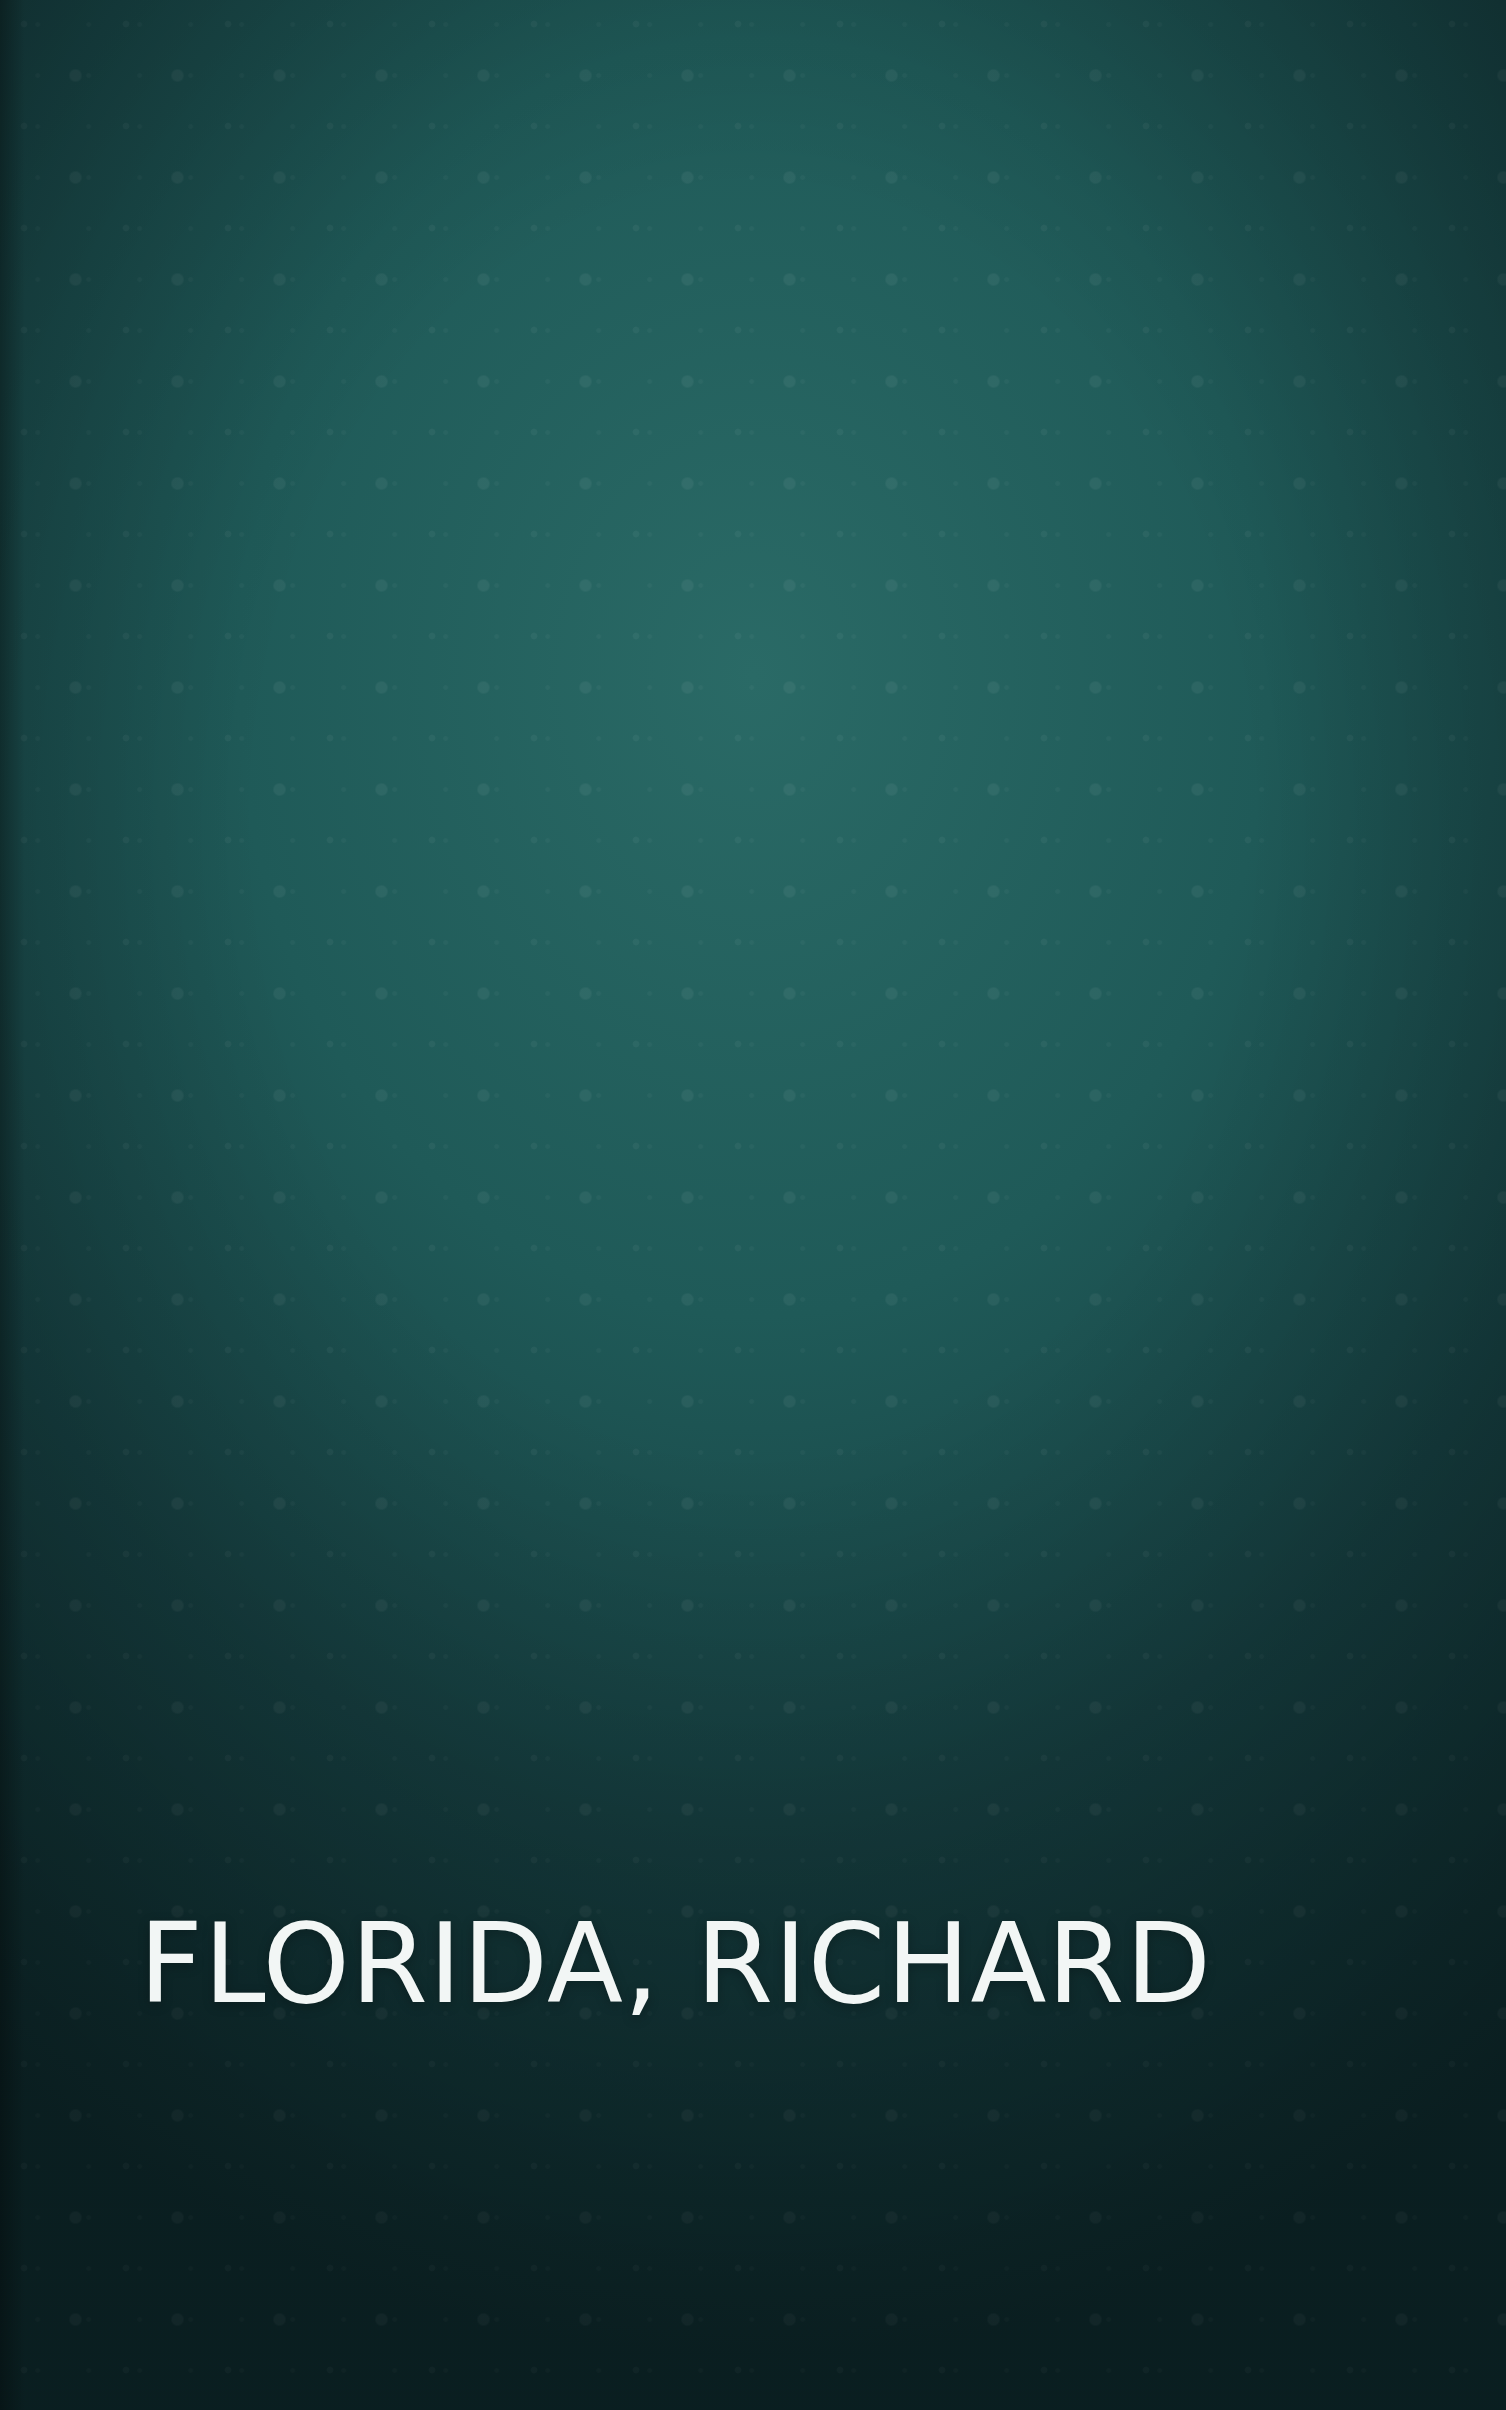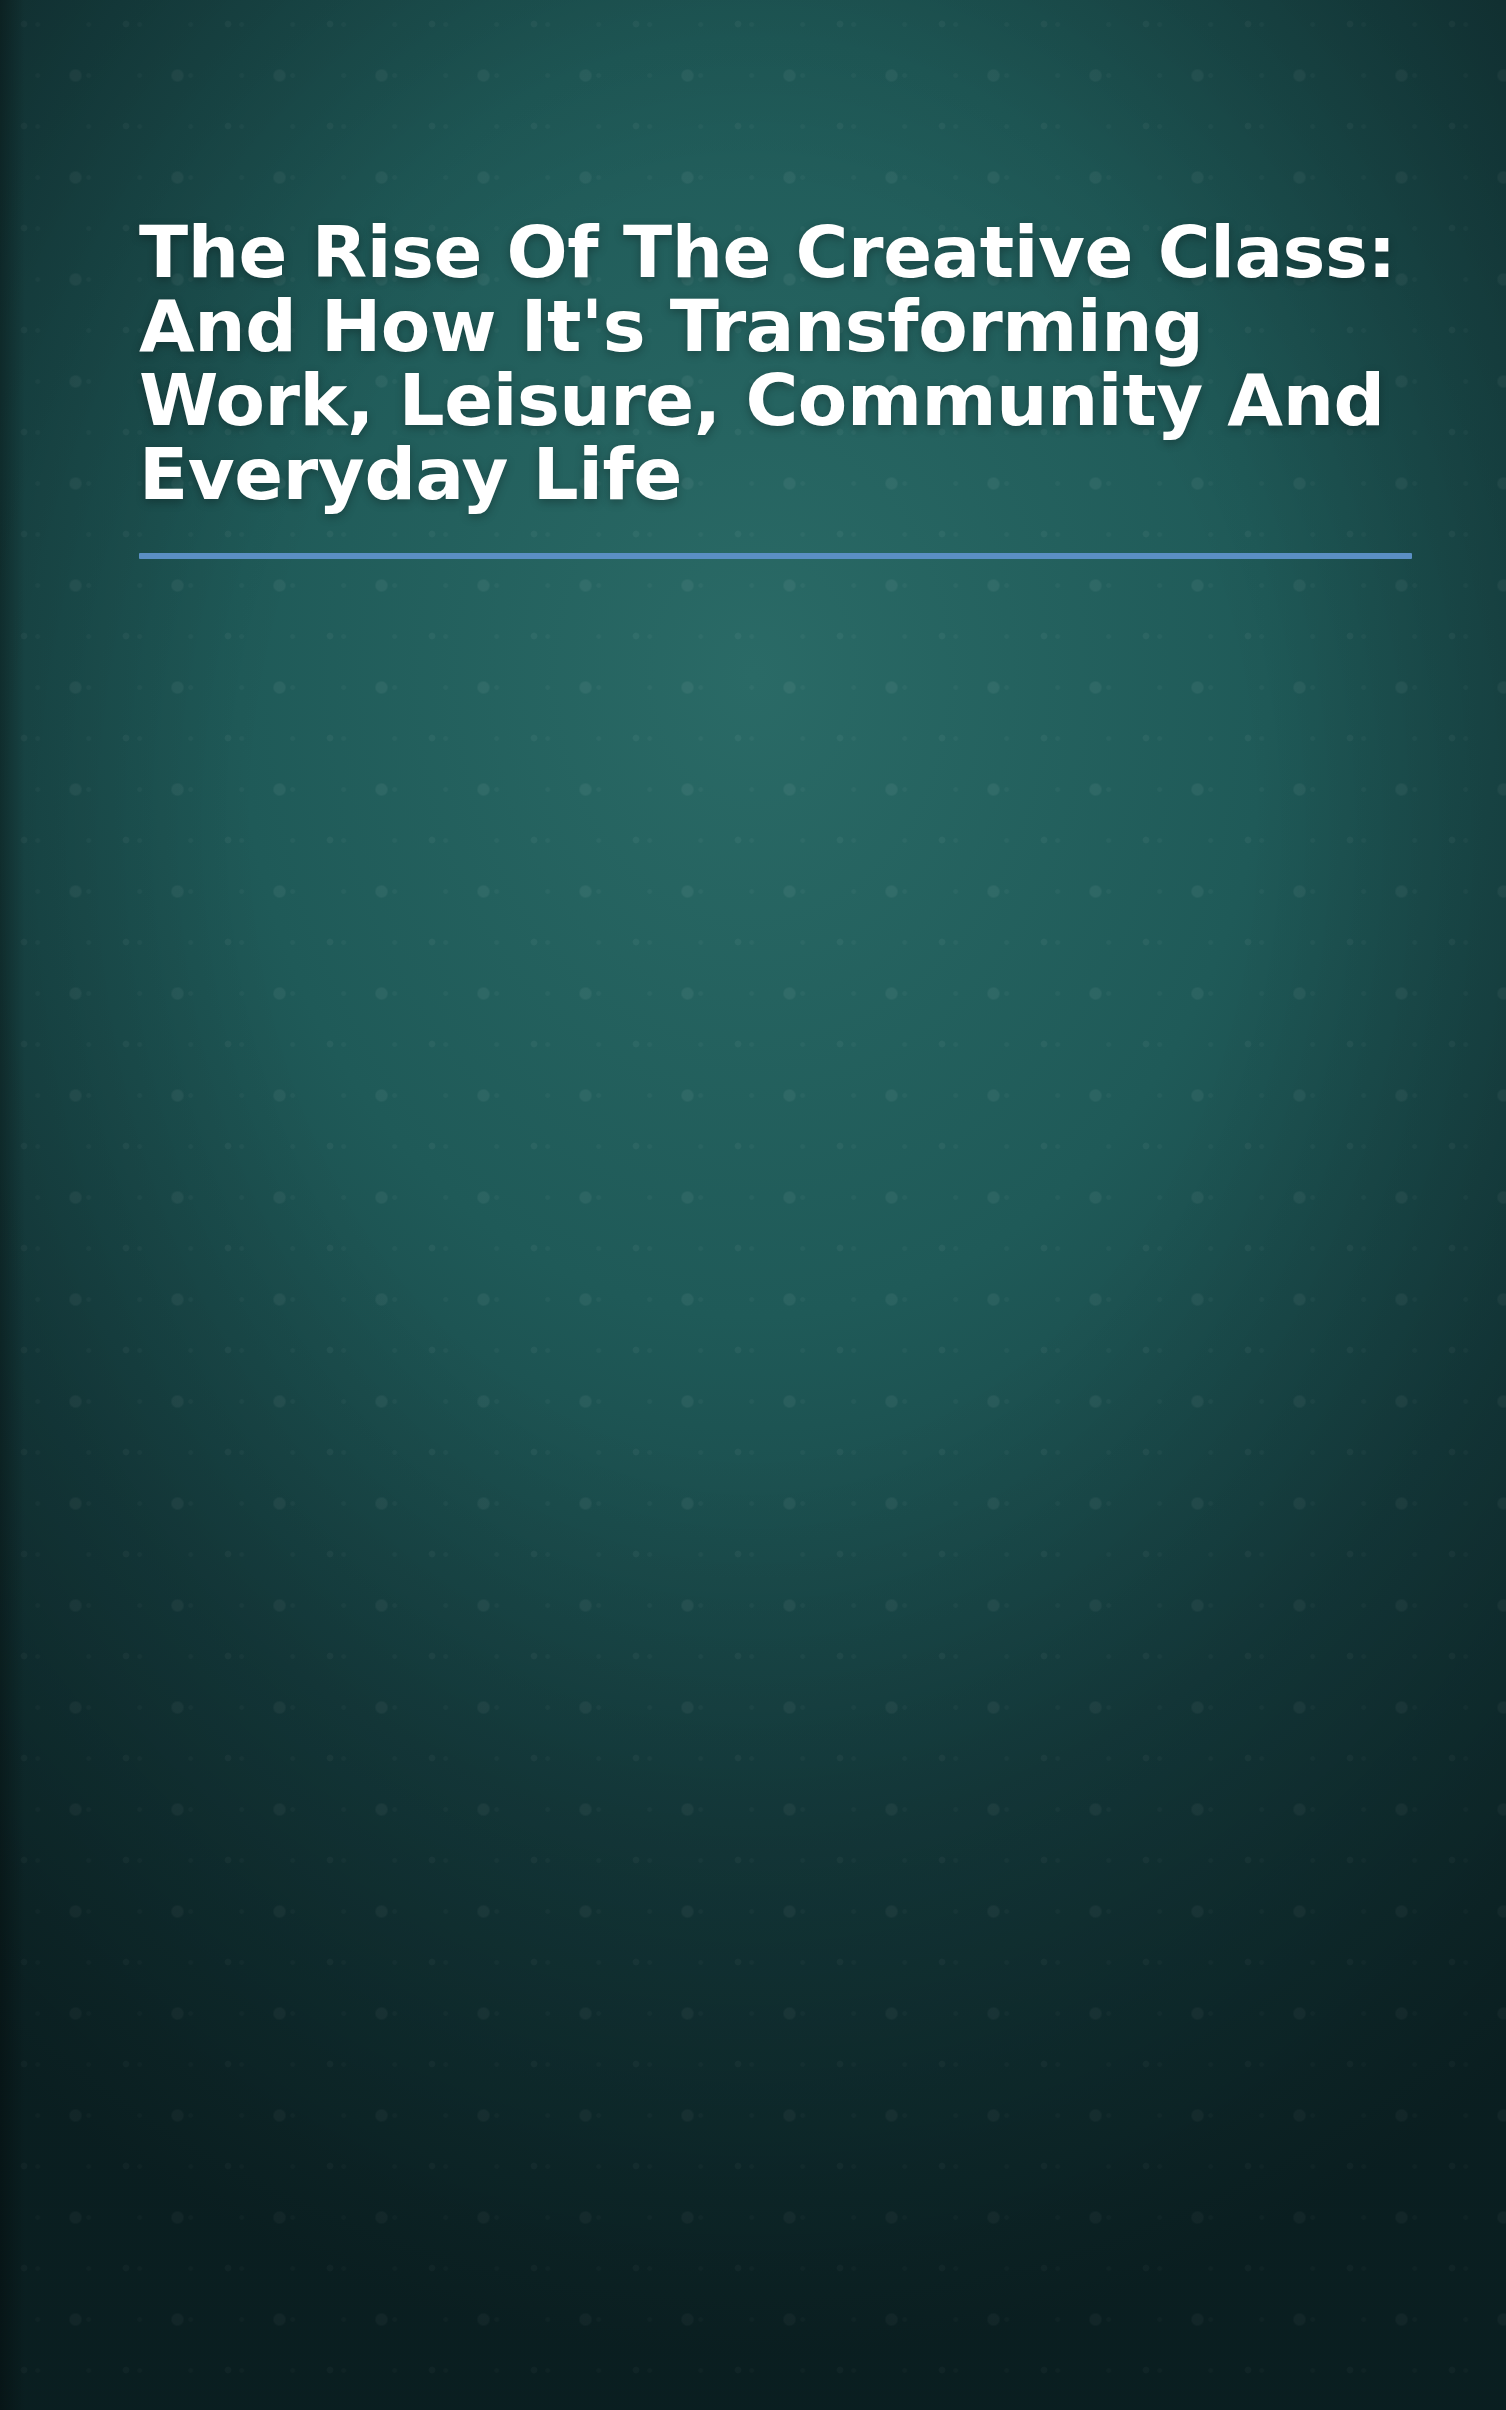--- a/index.html
+++ b/index.html
@@ -118,21 +118,20 @@
 <div class="cover">
 
   <div class="dots dots-big"></div>
   <div class="dots dots-small"></div>
   <div class="dots dots-tiny"></div>
   <div class="vignette"></div>
   <div class="spine-shadow"></div>
 
   <div class="content">
 
-    <div class="title-block">
-      <h1 class="book-title">The Rise Of The Creative Class: And How It's Transforming Work, Leisure, Community And Everyday Life</h1>
-      <div class="title-rule"></div>
+
+    <div class="author-block">
+      <div class="book-author">FLORIDA, RICHARD</div>
     </div>
-
 
   </div>
 </div>
 
 
 </body></html>

